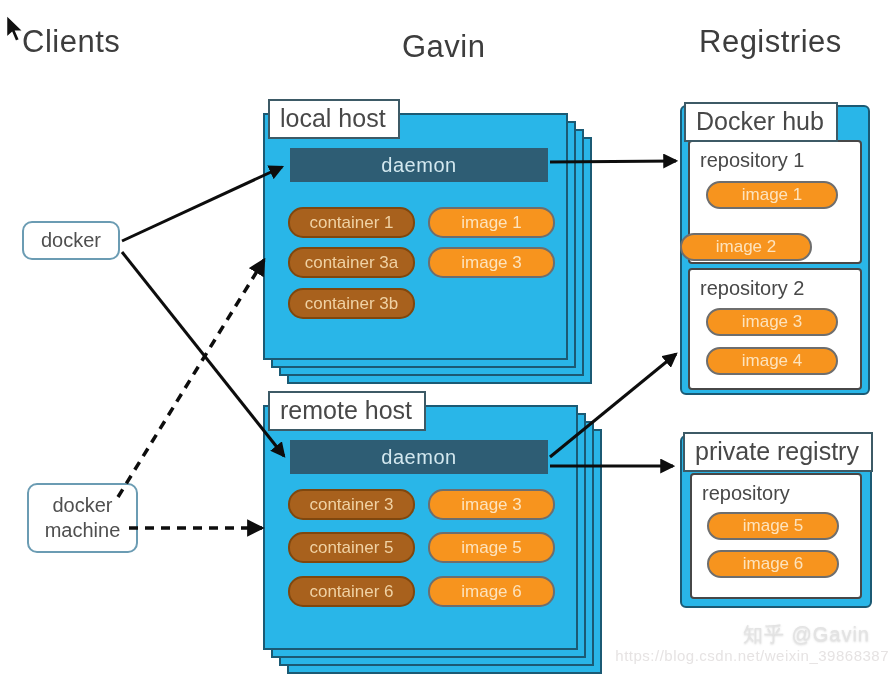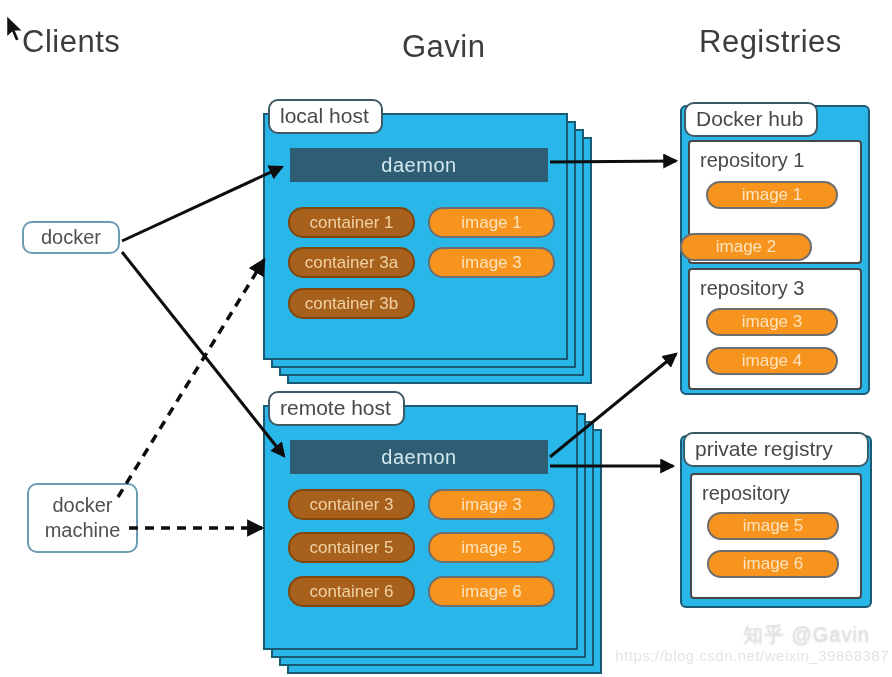--- a/index.html
+++ b/index.html
@@ -11,39 +11,39 @@
   #hdr-clients{left:22px;top:24px;}
   #hdr-hosts{left:402px;top:29px;}
   #hdr-registries{left:699px;top:24px;}
 
   
   .client-box{
     position:absolute;background:#fff;border:2.5px solid #6b9cb3;border-radius:10px;
     display:flex;align-items:center;justify-content:center;text-align:center;
     font-size:20px;color:#4f4f4f;box-sizing:border-box;z-index:2;
   }
-  #docker-box{left:22px;top:221px;width:98px;height:33px;}
+  #docker-box{left:22px;top:221px;width:98px;height:39px;}
   #docker-machine-box{left:27px;top:483px;width:111px;height:70px;line-height:1.25;}
   #docker-machine-box span{display:block;width:82px;}
 
   
   .layer{position:absolute;background:#29b6e8;border:2px solid #1b5a74;box-sizing:border-box;z-index:1;}
   .front{z-index:2;}
   #lh-l3{left:287px;top:137px;width:305px;height:247px;}
   #lh-l2{left:279px;top:129px;width:305px;height:247px;}
   #lh-l1{left:271px;top:121px;width:305px;height:247px;}
   #lh-front{left:263px;top:113px;width:305px;height:247px;}
   #rh-l3{left:287px;top:429px;width:315px;height:245px;}
   #rh-l2{left:279px;top:421px;width:315px;height:245px;}
   #rh-l1{left:271px;top:413px;width:315px;height:245px;}
   #rh-front{left:263px;top:405px;width:315px;height:245px;}
 
   .tab{
-    position:absolute;background:#fff;border:2.5px solid #3d5a66;border-radius:10px;
-    font-size:21px;color:#484848;padding:3px 12px 4px 10px;z-index:4;white-space:nowrap;
+    position:absolute;background:#fff;border:2.5px solid #3d5a66;border-radius:0;
+    font-size:25px;color:#484848;padding:3px 12px 4px 10px;z-index:4;white-space:nowrap;
     box-sizing:border-box;
   }
   #lh-tab{left:268px;top:99px;}
   #rh-tab{left:268px;top:391px;}
   #hub-tab{left:684px;top:102px;min-width:134px;}
   #priv-tab{left:683px;top:432px;min-width:186px;}
 
   .daemon{
     position:absolute;background:#2e5d74;color:#d3e8ef;font-size:20px;letter-spacing:.5px;
     display:flex;align-items:center;justify-content:center;z-index:3;box-sizing:border-box;
@@ -139,21 +139,21 @@
   <div class="pill image-pill" id="rh-i2">image 6</div>
 
   <div class="registry-box" id="hub-box"></div>
   <div class="tab" id="hub-tab">Docker hub</div>
   <div class="repo" id="repo1">
     <span>repository 1</span>
   </div>
   <div class="pill image-pill rpill" id="r1-i0">image 1</div>
   <div class="pill image-pill rpill" id="r1-i1">image 2</div>
   <div class="repo" id="repo2">
-    <span>repository 3</span>
+    <span>repository 2</span>
   </div>
   <div class="pill image-pill rpill" id="r2-i0">image 3</div>
   <div class="pill image-pill rpill" id="r2-i1">image 4</div>
 
   <div class="registry-box" id="priv-box"></div>
   <div class="tab" id="priv-tab">private registry</div>
   <div class="repo" id="repo3">
     <span>repository</span>
   </div>
   <div class="pill image-pill rpill" id="r3-i0">image 5</div>

